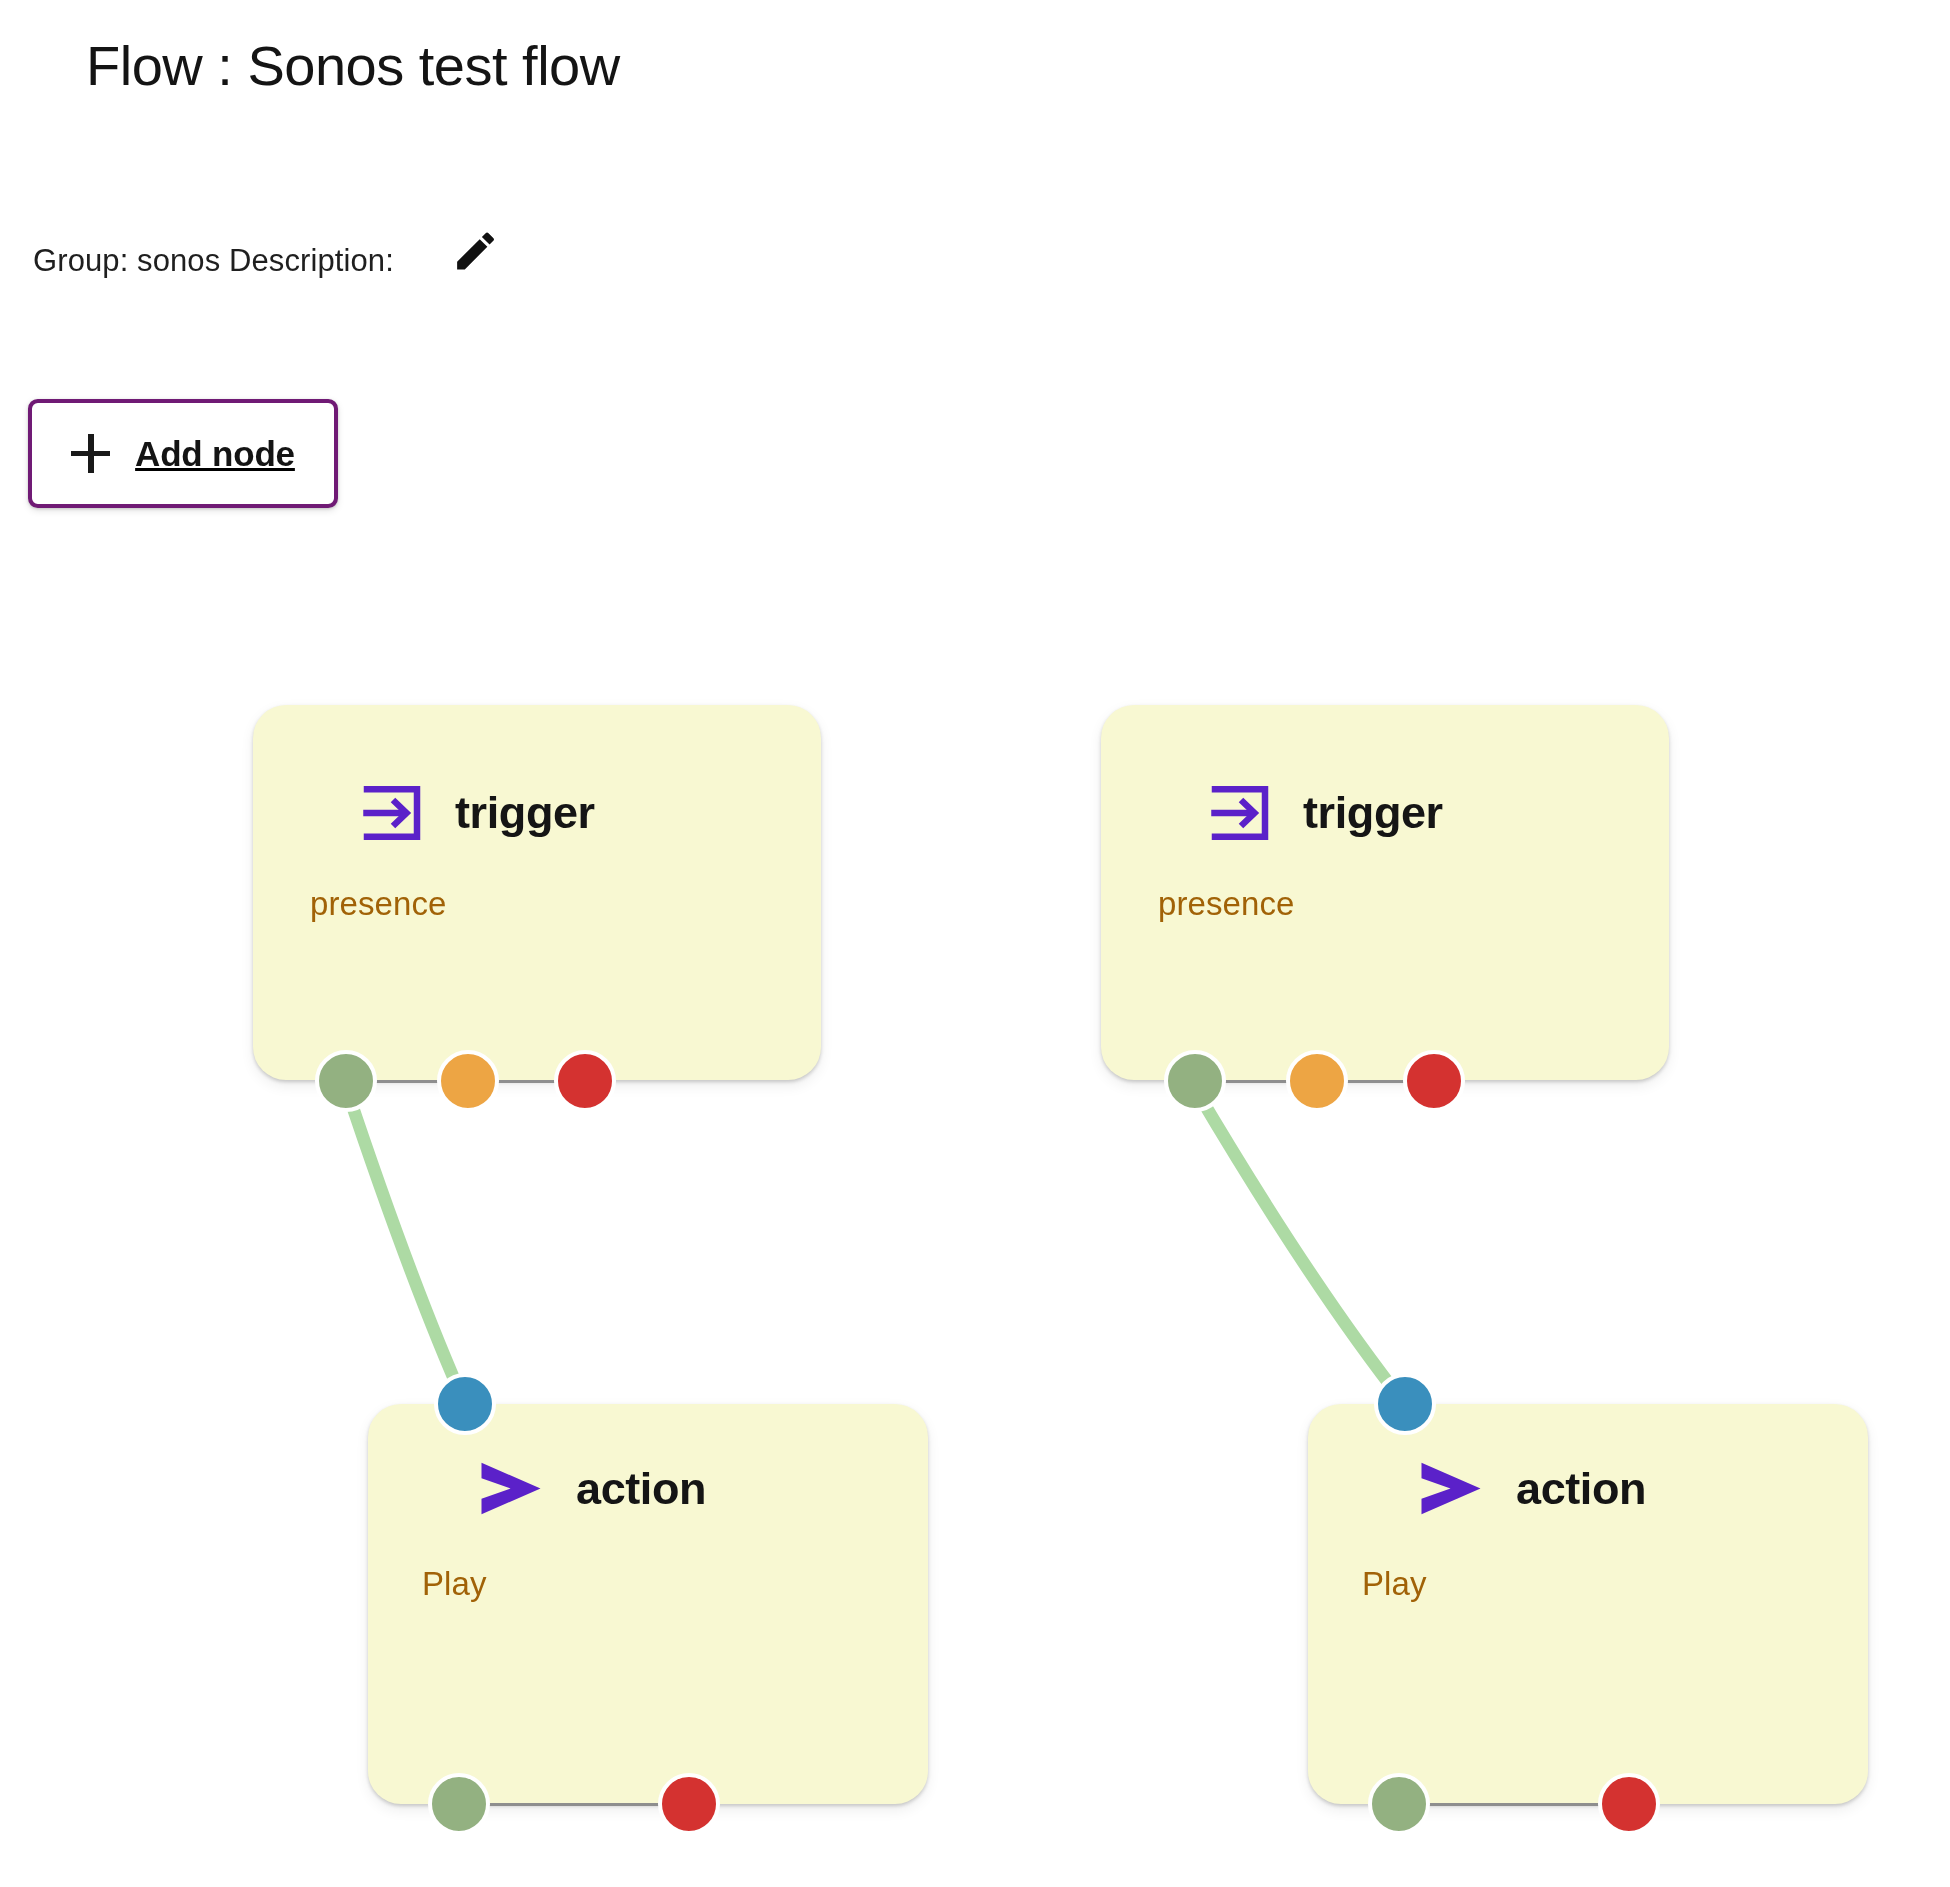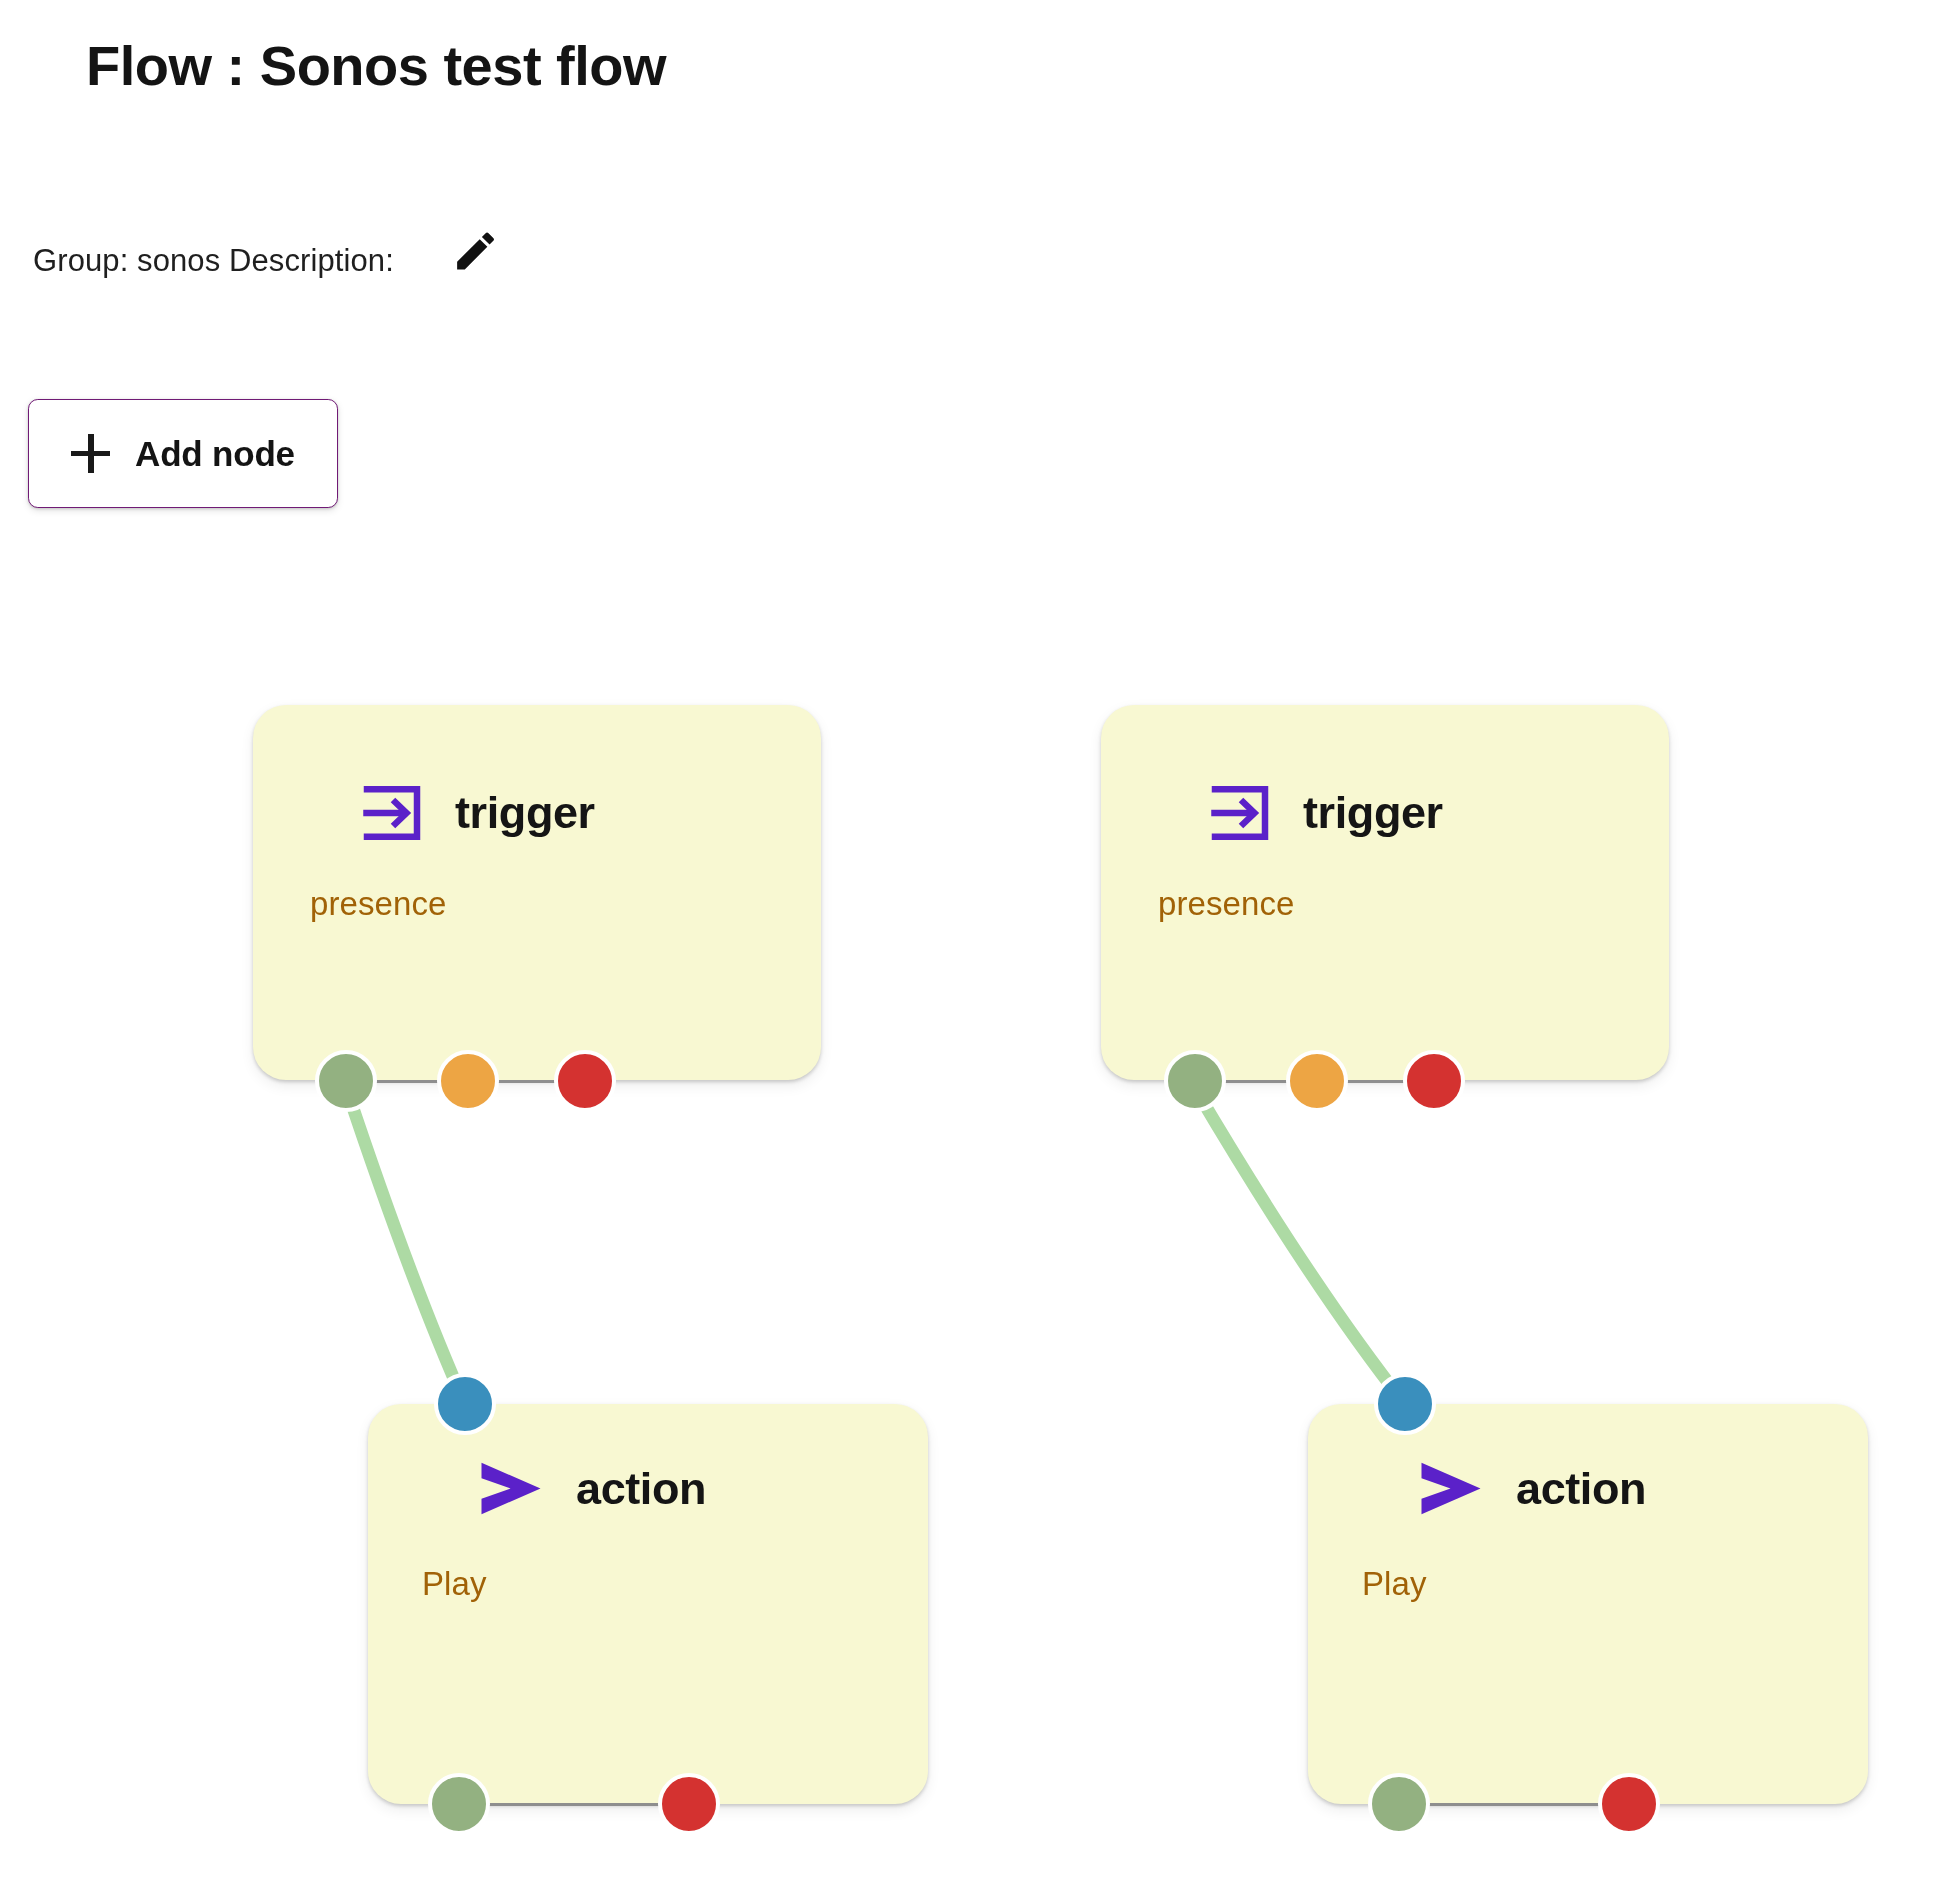--- a/index.html
+++ b/index.html
@@ -16,21 +16,21 @@
     color: #1b1b1b;
     overflow: hidden;
   }
 
   
   .page-title {
     position: absolute;
     left: 86px;
     top: 33px;
     font-size: 56px;
-    font-weight: 700;
+    font-weight: 400;
     letter-spacing: -0.5px;
     color: #141414;
     white-space: nowrap;
   }
 
   .meta-row {
     position: absolute;
     left: 33px;
     top: 252px;
     display: flex;
@@ -58,30 +58,31 @@
   }
 
   
   .add-node-btn {
     position: absolute;
     left: 28px;
     top: 399px;
     width: 310px;
     height: 109px;
     background: #ffffff;
-    border: 1px solid #701a75;
+    border: 4px solid #701a75;
     border-radius: 9.8px;
     box-shadow: 0 1px 2.9px rgba(0,0,0,0.17), 0 2.9px 7.8px rgba(0,0,0,0.10);
     display: flex;
     align-items: center;
     justify-content: center;
     gap: 25px;
     cursor: pointer;
     padding: 0;
     box-sizing: border-box;
+    text-decoration: underline;
   }
   .add-node-btn .plus {
     display: block;
     width: 39px;
     height: 39px;
     position: relative;
   }
   .add-node-btn .plus::before,
   .add-node-btn .plus::after {
     content: "";

